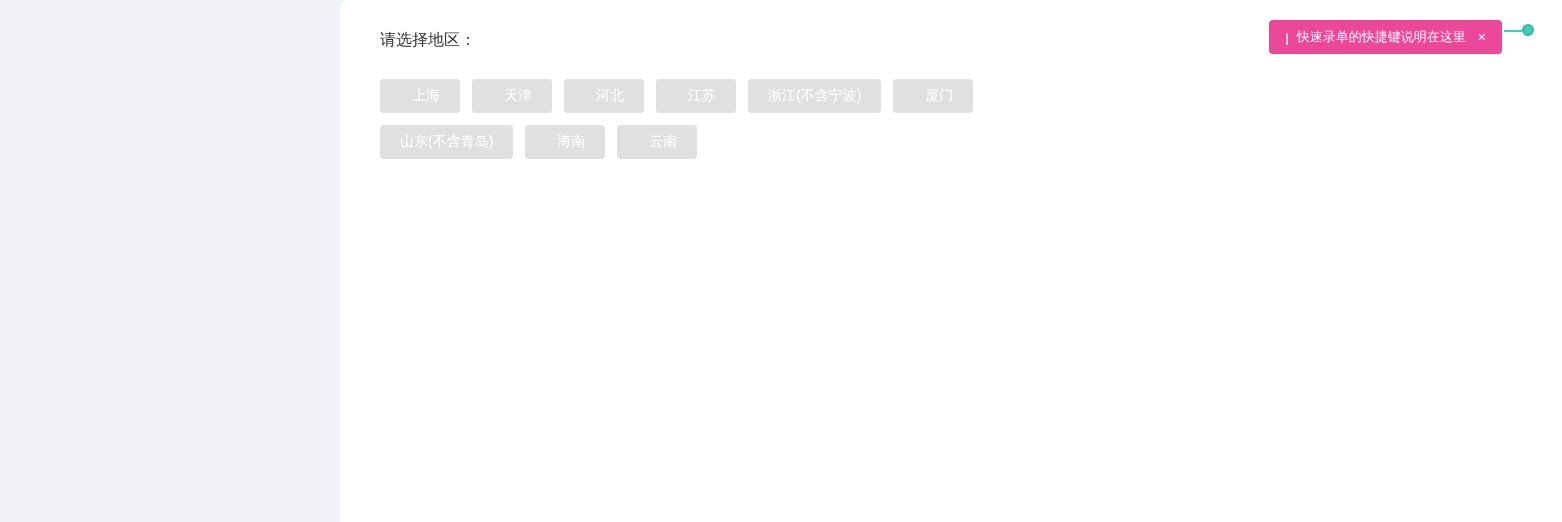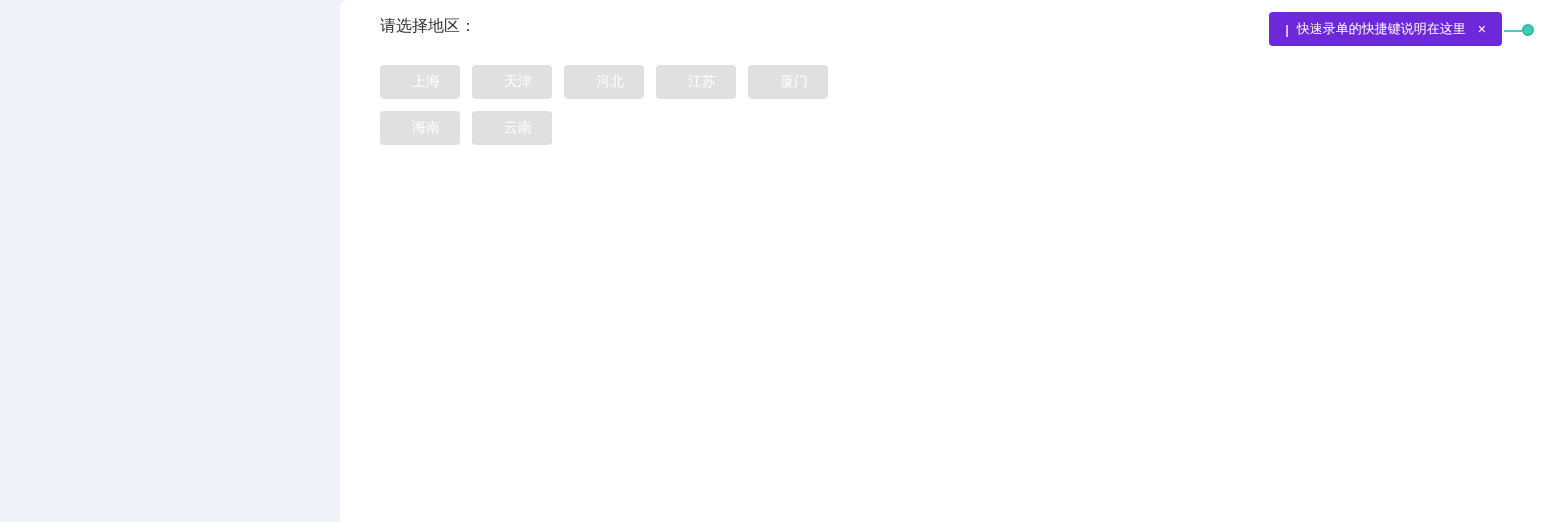--- a/index.html
+++ b/index.html
@@ -27,21 +27,21 @@
     }
 
     .main-content {
       position: absolute;
       left: 340px;
       top: 0;
       right: 0;
       bottom: 0;
       background: #ffffff;
       border-radius: 8px 0 0 0;
-      padding: 16px 40px;
+      padding: 30px 40px;
     }
 
     .page-title {
       font-size: 16px;
       color: #333;
       margin-bottom: 28px;
       font-weight: normal;
     }
 
     .region-buttons-row {
@@ -61,23 +61,23 @@
       cursor: pointer;
       min-width: 80px;
       text-align: right;
       font-family: 'Microsoft YaHei', '微软雅黑', sans-serif;
       transition: background 0.2s;
     }
 
     
     .tooltip-banner {
       position: absolute;
-      top: 12px;
+      top: 20px;
       right: 60px;
-      background: #6d28d9;
+      background: #ec4899;
       color: #fff;
       font-size: 13px;
       padding: 8px 16px;
       border-radius: 4px;
       display: flex;
       align-items: center;
       gap: 8px;
       white-space: nowrap;
     }
 
@@ -126,25 +126,27 @@
 
 <div class="main-content">
   <div class="page-title">请选择地区：</div>
 
   <div class="region-buttons-row">
 
   <button class="region-btn">上海</button>
       <button class="region-btn">天津</button>
       <button class="region-btn">河北</button>
       <button class="region-btn">江苏</button>
+      <button class="region-btn">浙江(不含宁波)</button>
       <button class="region-btn">厦门</button>
     </div>
 
   <div class="region-buttons-row">
 
+  <button class="region-btn">山东(不含青岛)</button>
       <button class="region-btn">海南</button>
       <button class="region-btn">云南</button>
     </div>
 </div>
 
 <div class="tooltip-banner">
   <span>快速录单的快捷键说明在这里</span>
   <button class="tooltip-close">×</button>
 </div>
 

